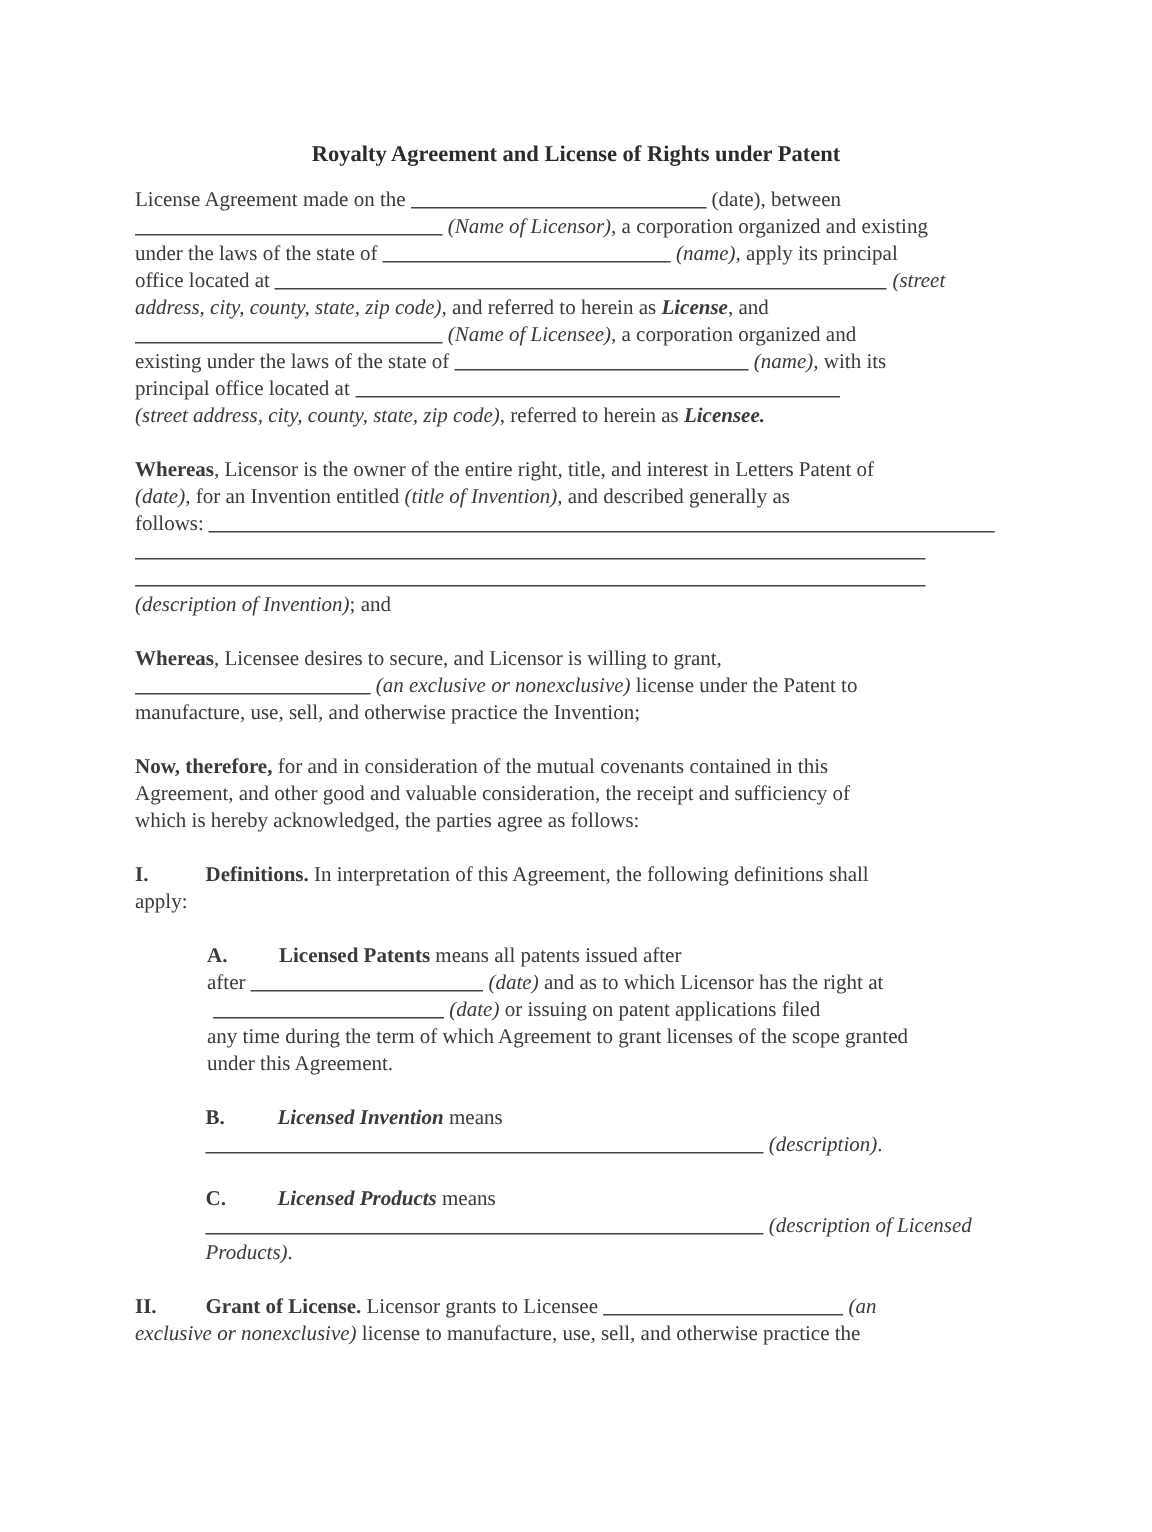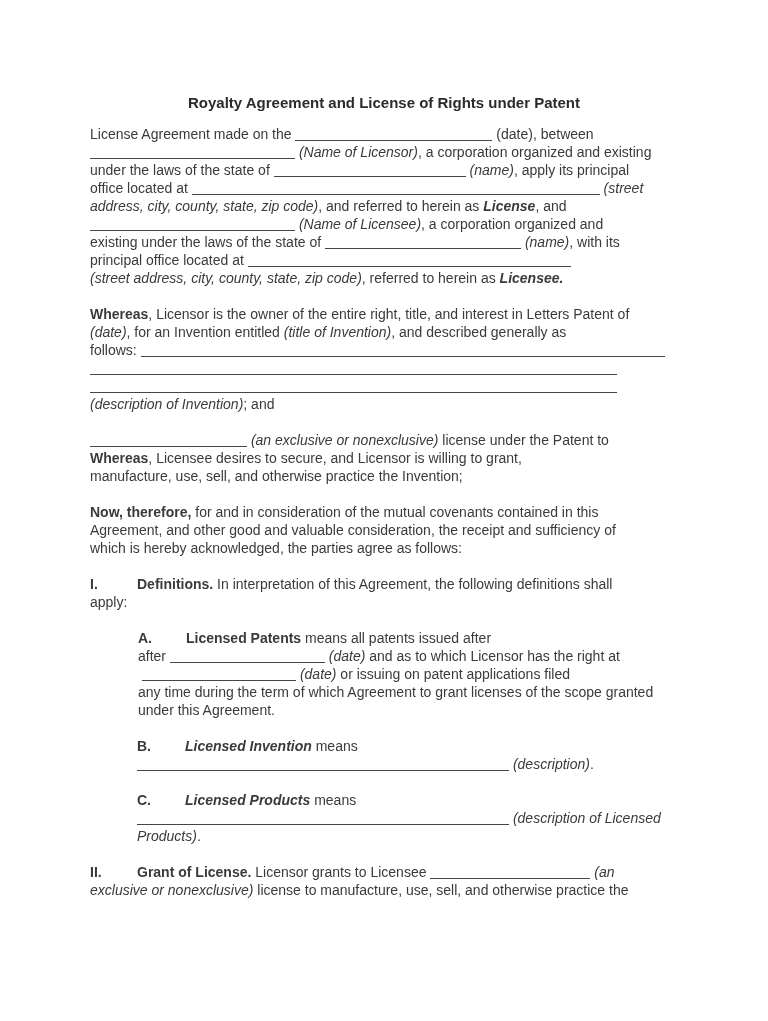--- a/index.html
+++ b/index.html
@@ -8,21 +8,21 @@
     background: #ffffff;
   }
   .page {
     position: relative;
     width: 768px;
     height: 1021px;
     background: #ffffff;
     box-sizing: border-box;
     padding: 94px 90px 0 90px;
     overflow: hidden;
-    font-family: Liberation Sans, sans-serif;
+    font-family: Liberation Serif, serif;
     font-size: 14px;
     line-height: 18px;
     color: #3a3a3a;
   }
   .title {
     font-size: 15px;
     font-weight: 700;
     text-align: center;
     margin: 0 0 13px 0;
     color: #2b2b2b;
@@ -69,22 +69,22 @@
       </div>
       <div class="para">
         <div class="line"><span class="run run-b">Whereas</span><span class="run run-n">, Licensor is the owner of the entire right, title, and interest in Letters Patent of</span></div>
         <div class="line"><span class="run run-i">(date)</span><span class="run run-n">, for an Invention entitled </span><span class="run run-i">(title of Invention)</span><span class="run run-n">, and described generally as</span></div>
         <div class="line"><span class="run run-n">follows: </span><span class="blank" style="width: 524px;"></span></div>
         <div class="line"><span class="blank" style="width: 527px;"></span></div>
         <div class="line"><span class="blank" style="width: 527px;"></span></div>
         <div class="line"><span class="run run-i">(description of Invention)</span><span class="run run-n">; and</span></div>
       </div>
       <div class="para">
+        <div class="line"><span class="run run-b">Whereas</span><span class="run run-n">, Licensee desires to secure, and Licensor is willing to grant,</span></div>
         <div class="line"><span class="blank" style="width: 157px;"></span><span class="run run-n">&nbsp;</span><span class="run run-i">(an exclusive or nonexclusive)</span><span class="run run-n"> license under the Patent to</span></div>
-        <div class="line"><span class="run run-b">Whereas</span><span class="run run-n">, Licensee desires to secure, and Licensor is willing to grant,</span></div>
         <div class="line"><span class="run run-n">manufacture, use, sell, and otherwise practice the Invention;</span></div>
       </div>
       <div class="para">
         <div class="line"><span class="run run-b">Now, therefore,</span><span class="run run-n"> for and in consideration of the mutual covenants contained in this</span></div>
         <div class="line"><span class="run run-n">Agreement, and other good and valuable consideration, the receipt and sufficiency of</span></div>
         <div class="line"><span class="run run-n">which is hereby acknowledged, the parties agree as follows:</span></div>
       </div>
       <div class="para">
         <div class="line"><span class="run run-b tab" style="width: 47px;">I.</span><span class="run run-b">Definitions.</span><span class="run run-n"> In interpretation of this Agreement, the following definitions shall</span></div>
         <div class="line"><span class="run run-n">apply:</span></div>

